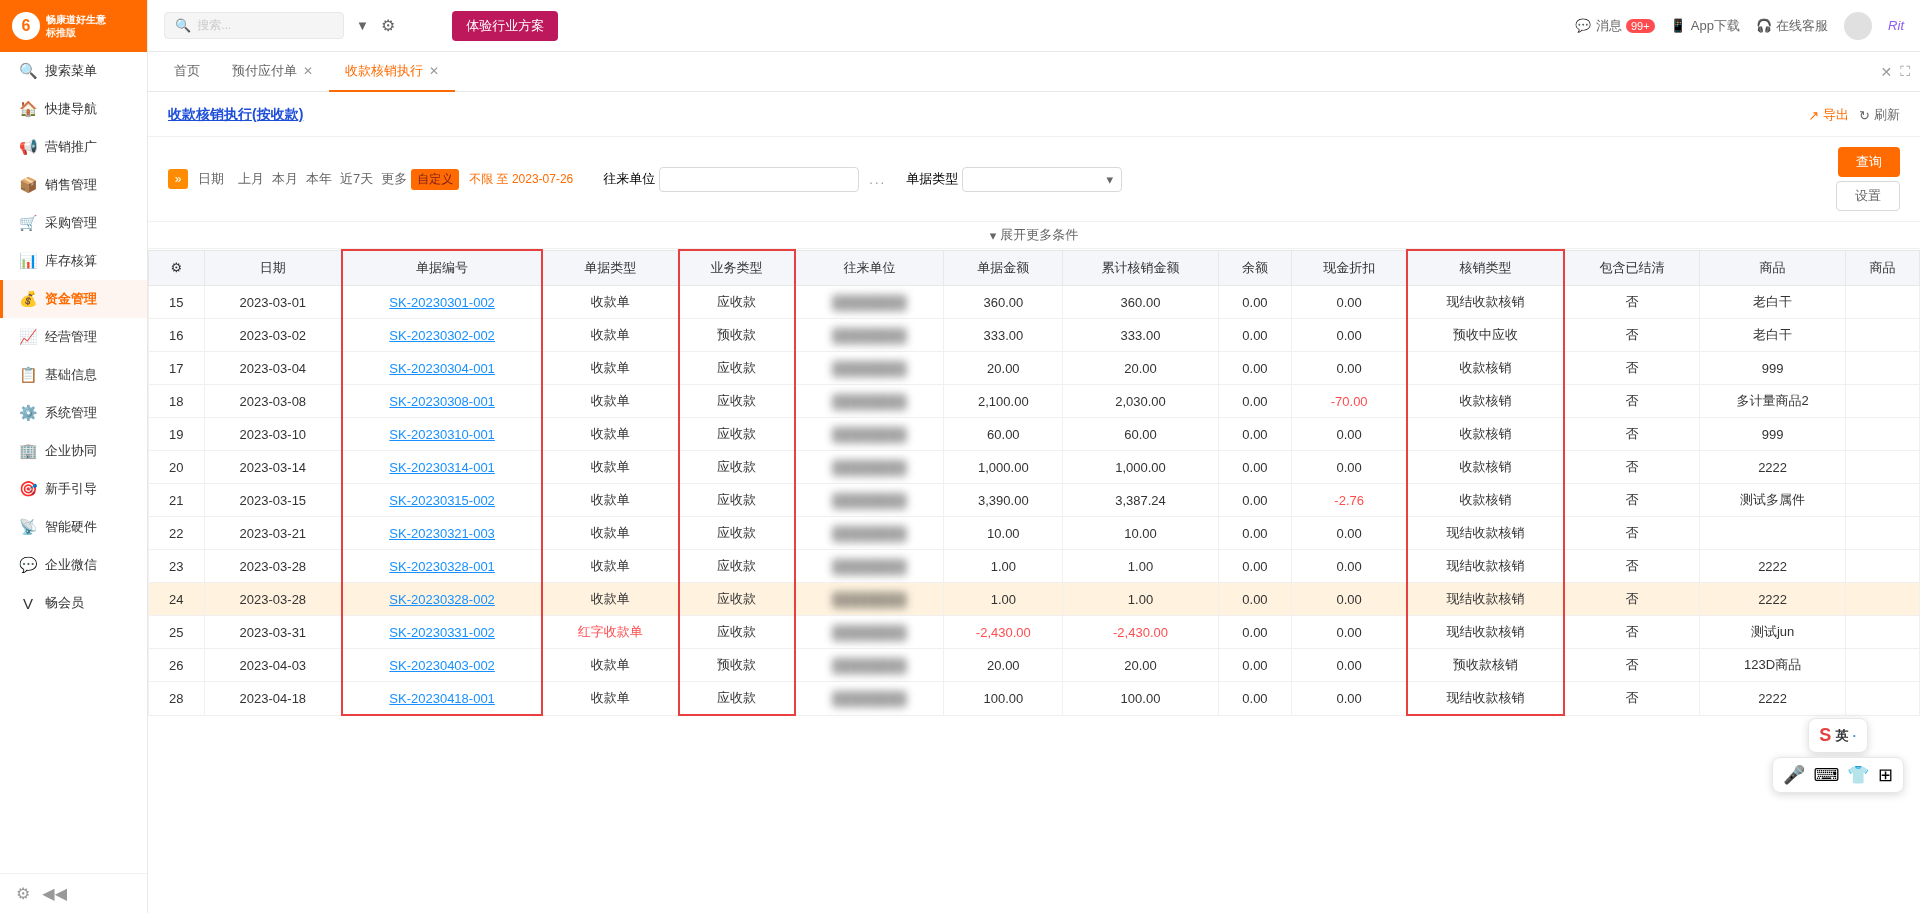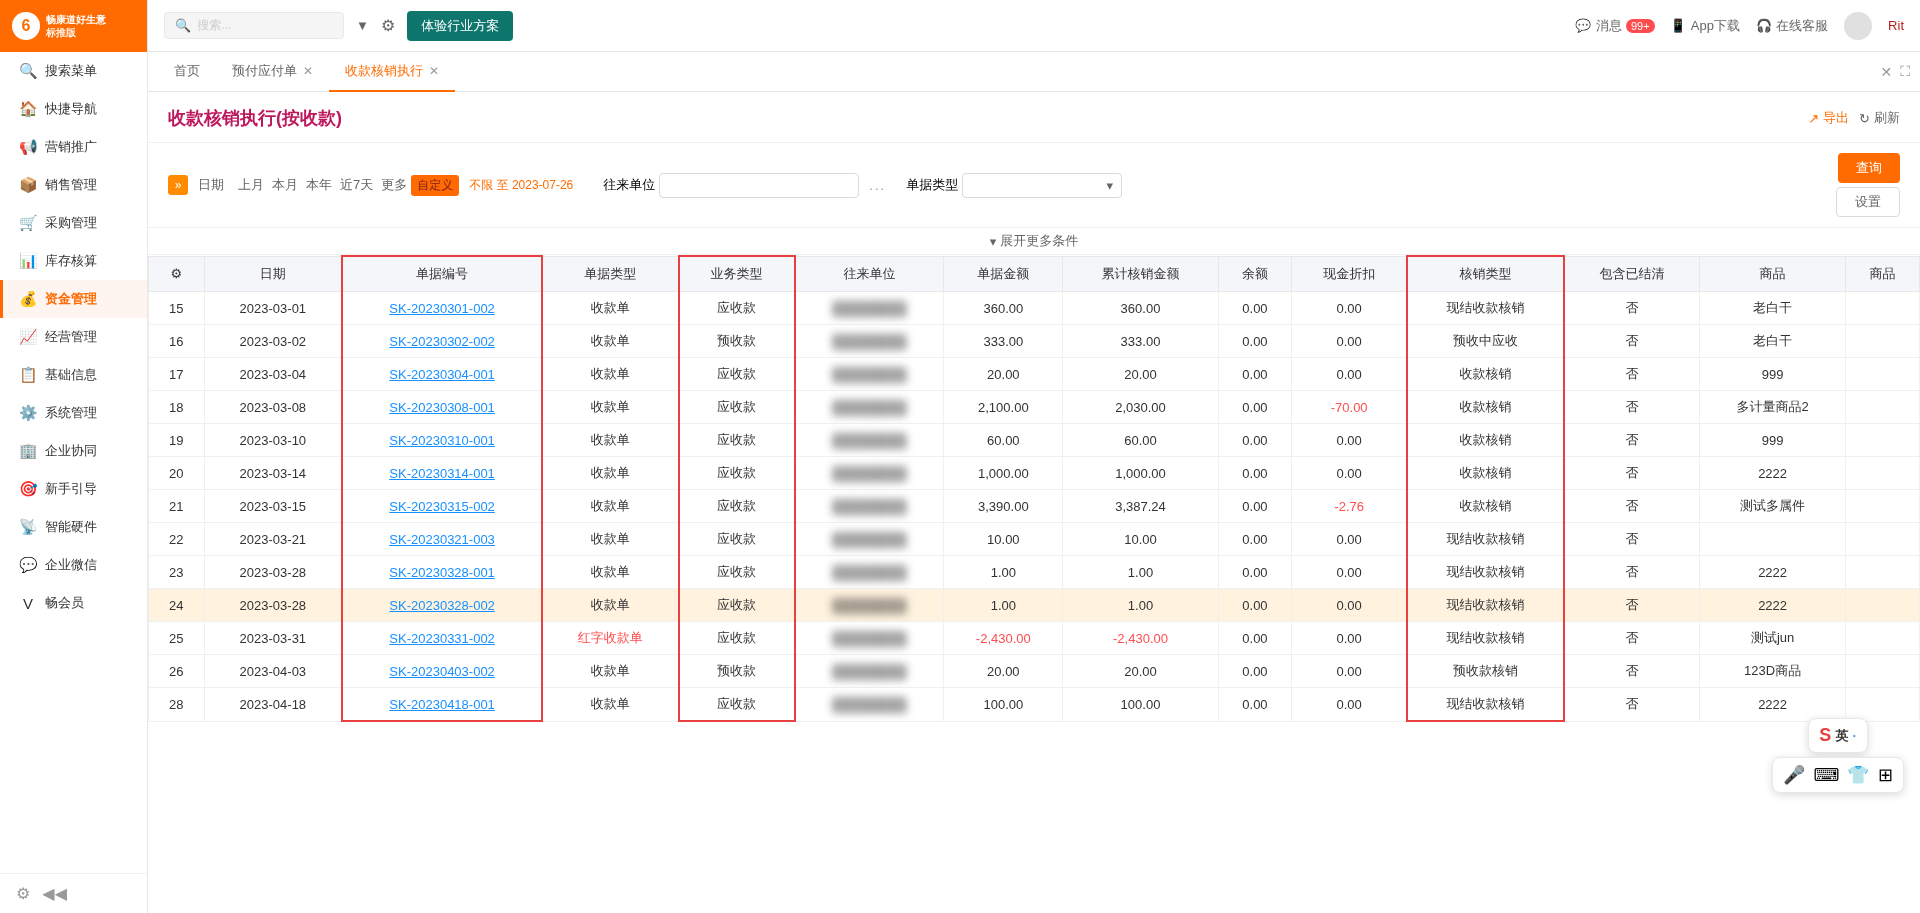--- a/index.html
+++ b/index.html
@@ -84,27 +84,28 @@
       display: flex;
       align-items: center;
       gap: 6px;
       color: #999;
     }
     .topbar-dropdown {
       display: flex; align-items: center; gap: 4px; color: #666; cursor: pointer;
     }
     .topbar-gear { font-size: 16px; color: #666; cursor: pointer; }
     .topbar-btn {
-      background: #0f766e;
+      background: #be185d;
       color: #fff;
       border: none;
       border-radius: 4px;
       padding: 6px 14px;
       cursor: pointer;
       font-size: 13px;
+      margin-left: 45px;
     }
     .topbar-right {
       margin-left: auto;
       display: flex;
       align-items: center;
       gap: 16px;
       color: #666;
     }
     .topbar-right-item { display: flex; align-items: center; gap: 4px; cursor: pointer; }
     .badge {
@@ -162,24 +163,25 @@
 
     .page-header {
       background: #fff;
       padding: 14px 20px 0 20px;
       display: flex;
       align-items: center;
       justify-content: space-between;
       border-bottom: 1px solid #f0f0f0;
     }
     .page-title {
-      font-size: 18px;
+      font-size: 14px;
       font-weight: bold;
-      color: #be185d;
+      color: #1d4ed8;
       padding-bottom: 12px;
+      text-decoration: underline;
     }
     .page-header-actions {
       display: flex; gap: 10px; padding-bottom: 12px;
     }
     .export-btn {
       display: flex; align-items: center; gap: 4px;
       color: #ff6b00; cursor: pointer; font-size: 13px;
     }
     .refresh-btn {
       display: flex; align-items: center; gap: 4px;
@@ -451,21 +453,21 @@
       </div>
       <div class="topbar-right-item">
         <span>📱</span>
         <span>App下载</span>
       </div>
       <div class="topbar-right-item">
         <span>🎧</span>
         <span>在线客服</span>
       </div>
       <div class="topbar-avatar"></div>
-      <span style="color:#b91c1c;">Rit</span>
+      <span style="color:#8b5cf6;font-style:italic;">Rit</span>
     </div>
   </div>
 
   <div class="tabs">
     <div class="tab">
       <span>首页</span>
     </div>
     <div class="tab">
       <span>预付应付单</span>
       <span class="tab-close">✕</span>

